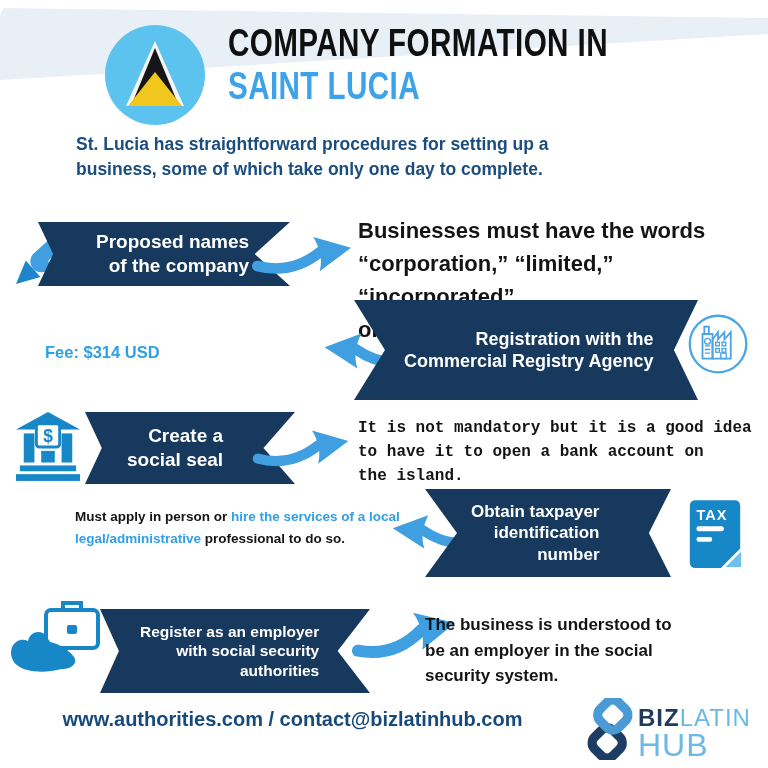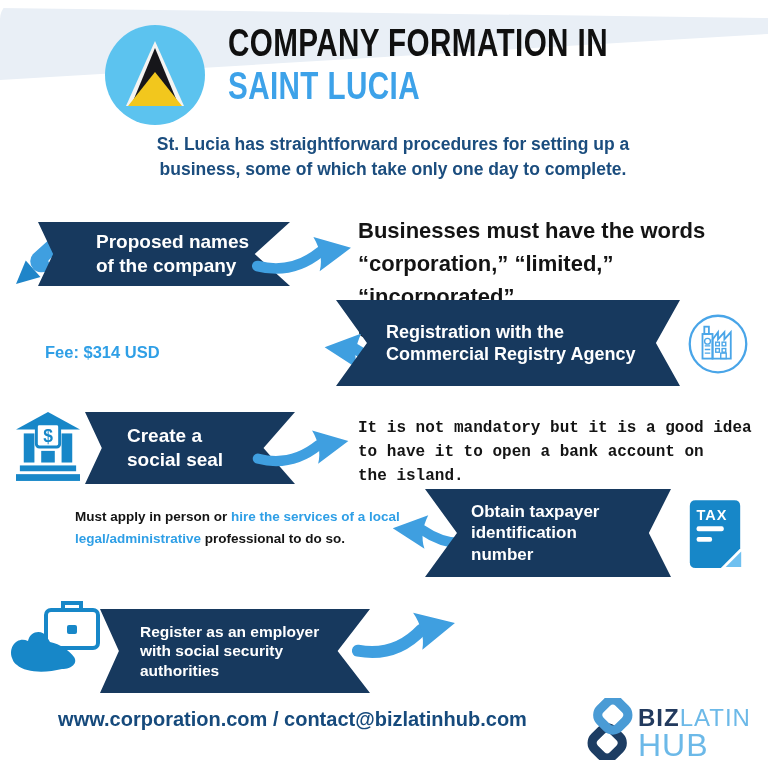--- a/index.html
+++ b/index.html
@@ -7,29 +7,29 @@
           font-family:"Liberation Sans",sans-serif;border-radius:19px;}
   .abs{position:absolute;}
   
   .band{left:0;top:0;width:768px;height:92px;background:#e9eff6;
         clip-path:polygon(0 8px,100% 18px,100% 34px,0 80px);}
   .flag{left:105px;top:25px;width:100px;height:100px;}
   .title{left:228px;top:22px;line-height:1.12;font-weight:bold;white-space:nowrap;
          transform:scaleX(.78);transform-origin:left top;}
   .title .t1{font-size:38px;color:#101010;letter-spacing:.5px;}
   .title .t2{font-size:38px;color:#3da2e9;letter-spacing:.5px;}
-  .subtitle{left:68px;top:132px;width:650px;text-align:center;font-size:17.5px;font-weight:bold;
+  .subtitle{left:76px;top:132px;width:650px;text-align:left;font-size:17.5px;font-weight:bold;
             color:#1b4d7e;line-height:1.45;white-space:pre-line;}
   
-  .banner{background:#17395e;color:#fff;display:flex;align-items:center;}
+  .banner{background:#17395e;color:#fff;display:flex;align-items:center;text-align:right;}
   .banner span{font-weight:bold;line-height:1.25;white-space:pre-line;display:block;}
   .b1{left:38px;top:222px;width:252px;height:64px;
       clip-path:polygon(0 0,100% 0,86% 50%,100% 100%,0 100%,6% 50%);}
   .b1 span{padding-left:58px;font-size:19px;}
-  .b2{left:336px;top:300px;width:344px;height:86px;
+  .b2{left:354px;top:300px;width:344px;height:100px;
       clip-path:polygon(0 0,100% 0,93% 50%,100% 100%,0 100%,9% 50%);}
   .b2 span{padding-left:50px;font-size:18px;}
   .b3{left:85px;top:412px;width:210px;height:72px;
       clip-path:polygon(0 0,100% 0,85% 50%,100% 100%,0 100%,8% 50%);}
   .b3 span{padding-left:42px;font-size:19px;}
   .b4{left:425px;top:489px;width:246px;height:88px;
       clip-path:polygon(0 0,100% 0,91% 50%,100% 100%,0 100%,13% 50%);}
   .b4 span{padding-left:46px;font-size:17px;}
   .b5{left:100px;top:600px;width:270px;height:84px;
       clip-path:polygon(0 0,100% 0,88% 50%,100% 100%,0 100%,7% 50%);margin-top:9px;}
@@ -204,22 +204,25 @@
     <span>Register as an employer
 with social security
 authorities</span>
   </div>
   <div class="abs arrow a5">
     <svg viewBox="0 0 110 60" width="110" height="60">
       <path d="M6 40 C30 48, 52 44, 72 28" fill="none" stroke="#3f9fe0" stroke-width="12" stroke-linecap="round"></path>
       <path d="M66 10 L106 26 L70 48 C74 36 72 22 66 10 Z" fill="#3f9fe0"></path>
     </svg>
   </div>
-
-  <div class="abs contact">www.corporation.com / contact@bizlatinhub.com</div>
+  <div class="abs note n5">The business is understood to
+be an employer in the social
+security system.</div>
+
+  <div class="abs contact">www.authorities.com / contact@bizlatinhub.com</div>
   <div class="abs logo">
     <svg class="mark" viewBox="0 0 60 66">
       <rect x="13" y="34" width="28" height="28" rx="9" transform="rotate(45 27 48)" fill="none" stroke="#1d3d63" stroke-width="10"></rect>
       <rect x="19" y="4" width="28" height="28" rx="9" transform="rotate(45 33 18)" fill="none" stroke="#4a9bd5" stroke-width="10"></rect>
     </svg>
     <div class="words">
       <div><span class="biz">BIZ</span><span class="latin">LATIN</span></div>
       <div><span class="hub">HUB</span></div>
     </div>
   </div>

